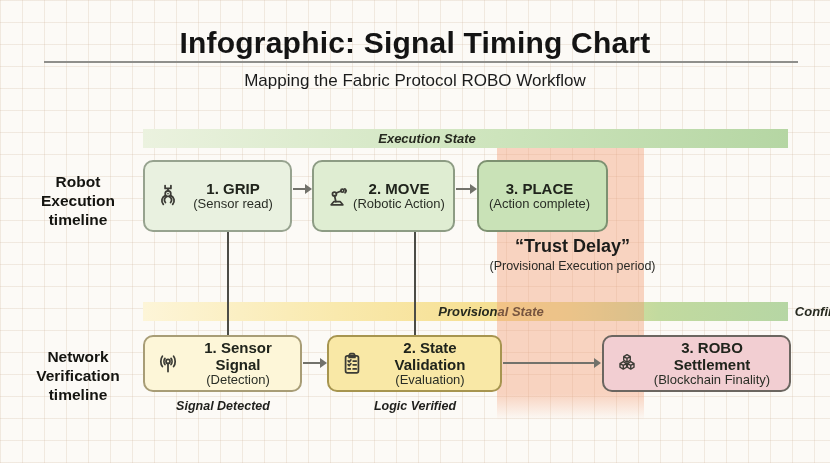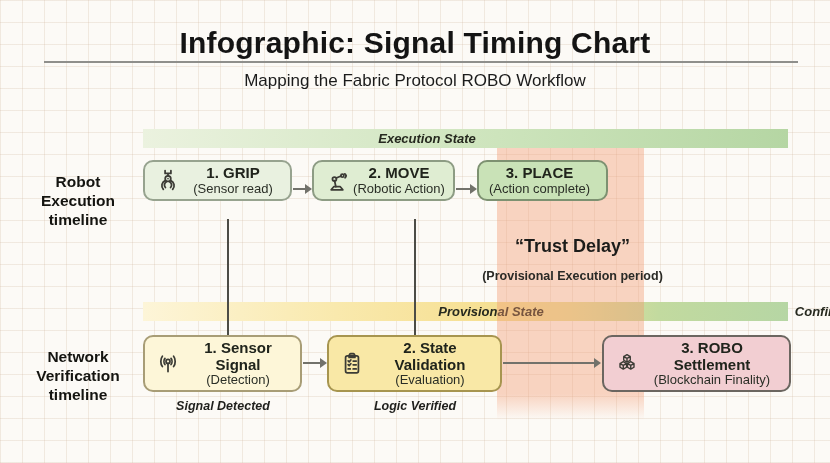--- a/index.html
+++ b/index.html
@@ -32,25 +32,25 @@
   #exec-label{left:0;width:100%;padding-right:77px;box-sizing:border-box;}
   #prov-label{left:238px;width:220px;}
   #conf-label{left:592px;width:220px;}
   
   .band{position:absolute;left:497px;top:148px;width:147px;height:246px;
     background:rgba(242,153,112,0.40);z-index:2;}
   .band-fade{position:absolute;left:497px;top:394px;width:147px;height:26px;
     background:linear-gradient(to bottom,rgba(242,153,112,0.40),rgba(242,153,112,0));z-index:2;}
   .trust{position:absolute;left:455px;width:235px;top:236px;text-align:center;z-index:4;}
   .trust-title{font-size:18px;font-weight:bold;color:#1c1c1a;}
-  .trust-sub{font-size:12.5px;color:#2a2a26;margin-top:12px;font-weight:bold;}
+  .trust-sub{font-size:12.5px;color:#2a2a26;margin-top:2px;}
   
   .node{position:absolute;border-radius:10px;border:2px solid;box-sizing:border-box;
     display:flex;align-items:center;z-index:3;}
-  .row-top{top:160px;height:41px;}
+  .row-top{top:160px;height:72px;}
   .row-bottom{top:335px;height:57px;}
   #grip{left:143px;width:149px;background:#e9f1e0;border-color:#97a38f;}
   #move{left:312px;width:143px;background:#dfedd2;border-color:#8d9c84;}
   #place{left:477px;width:131px;background:#c9e2b7;border-color:#7d9171;}
   #sensor{left:143px;width:159px;background:#fdf6d8;border-color:#a89d76;}
   #validate{left:327px;width:175px;background:#f9e8a6;border-color:#a7954f;}
   #settle{left:602px;width:189px;background:#f2ced2;border-color:#6b6660;}
   .icn{margin-left:9px;flex:0 0 auto;display:flex;}
   .txt{flex:1;text-align:center;padding:0 8px 0 2px;line-height:1.15;}
   .t1{font-size:15px;font-weight:bold;color:#20241c;display:block;}

